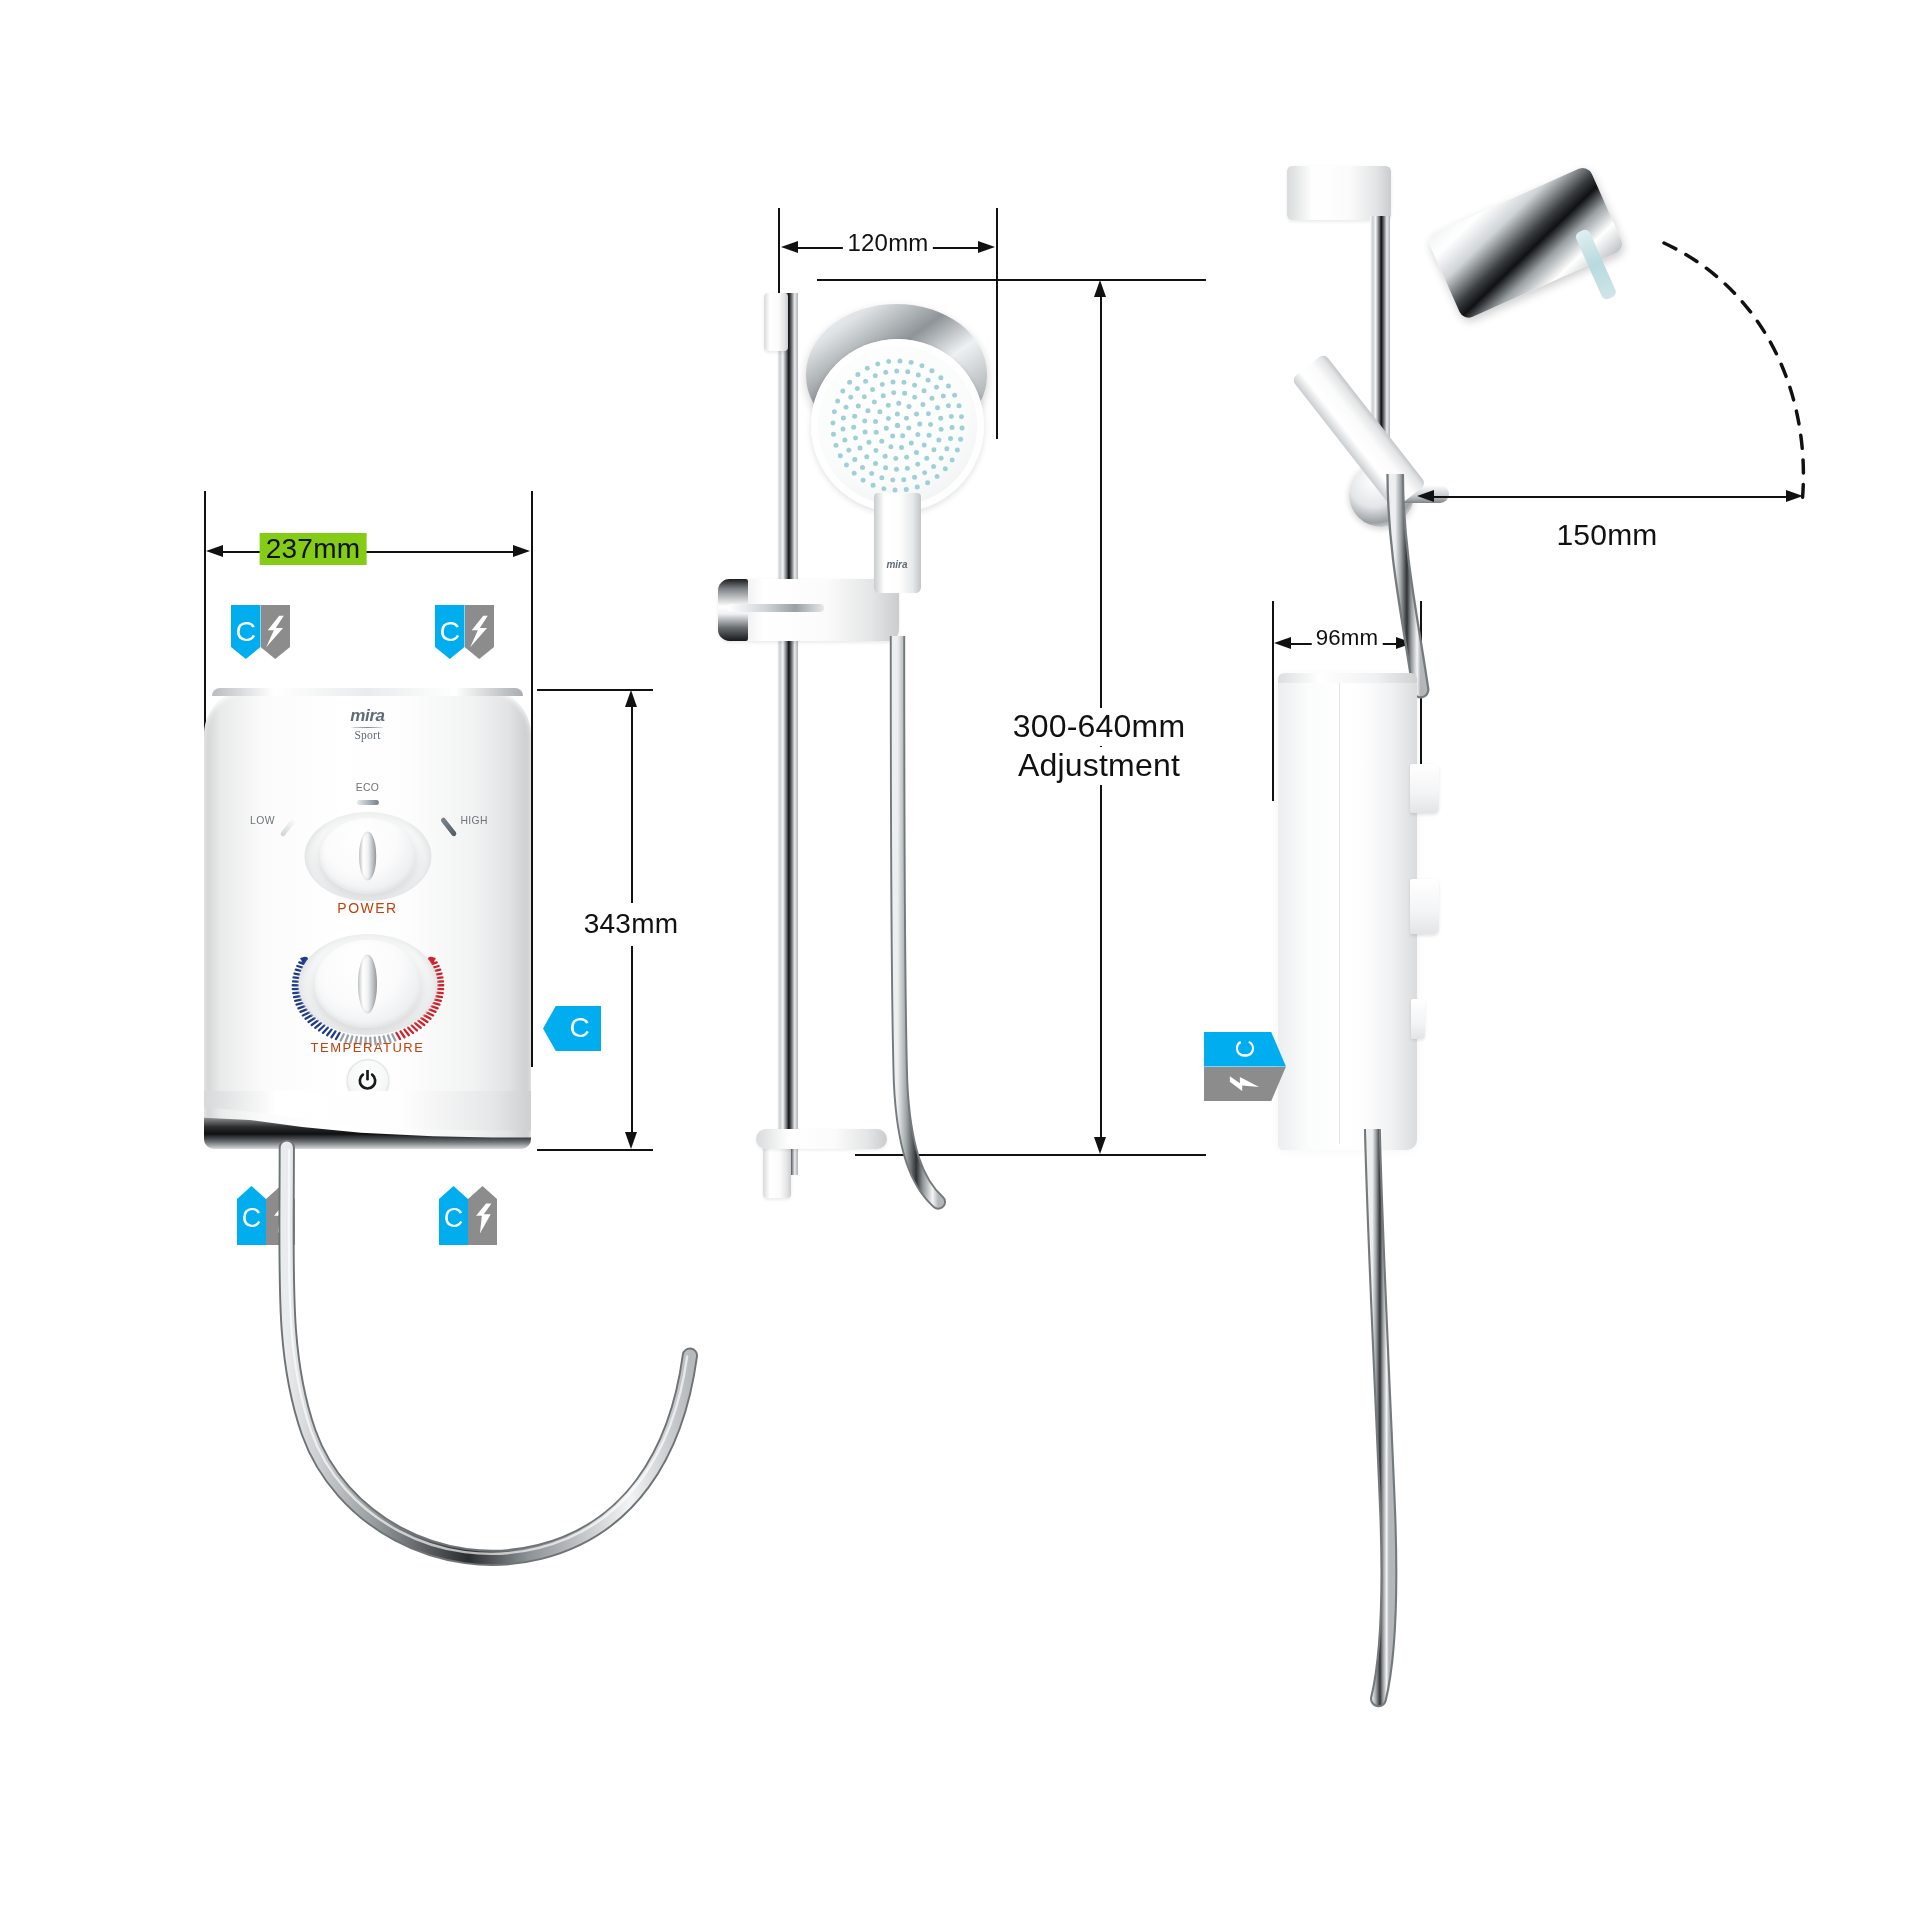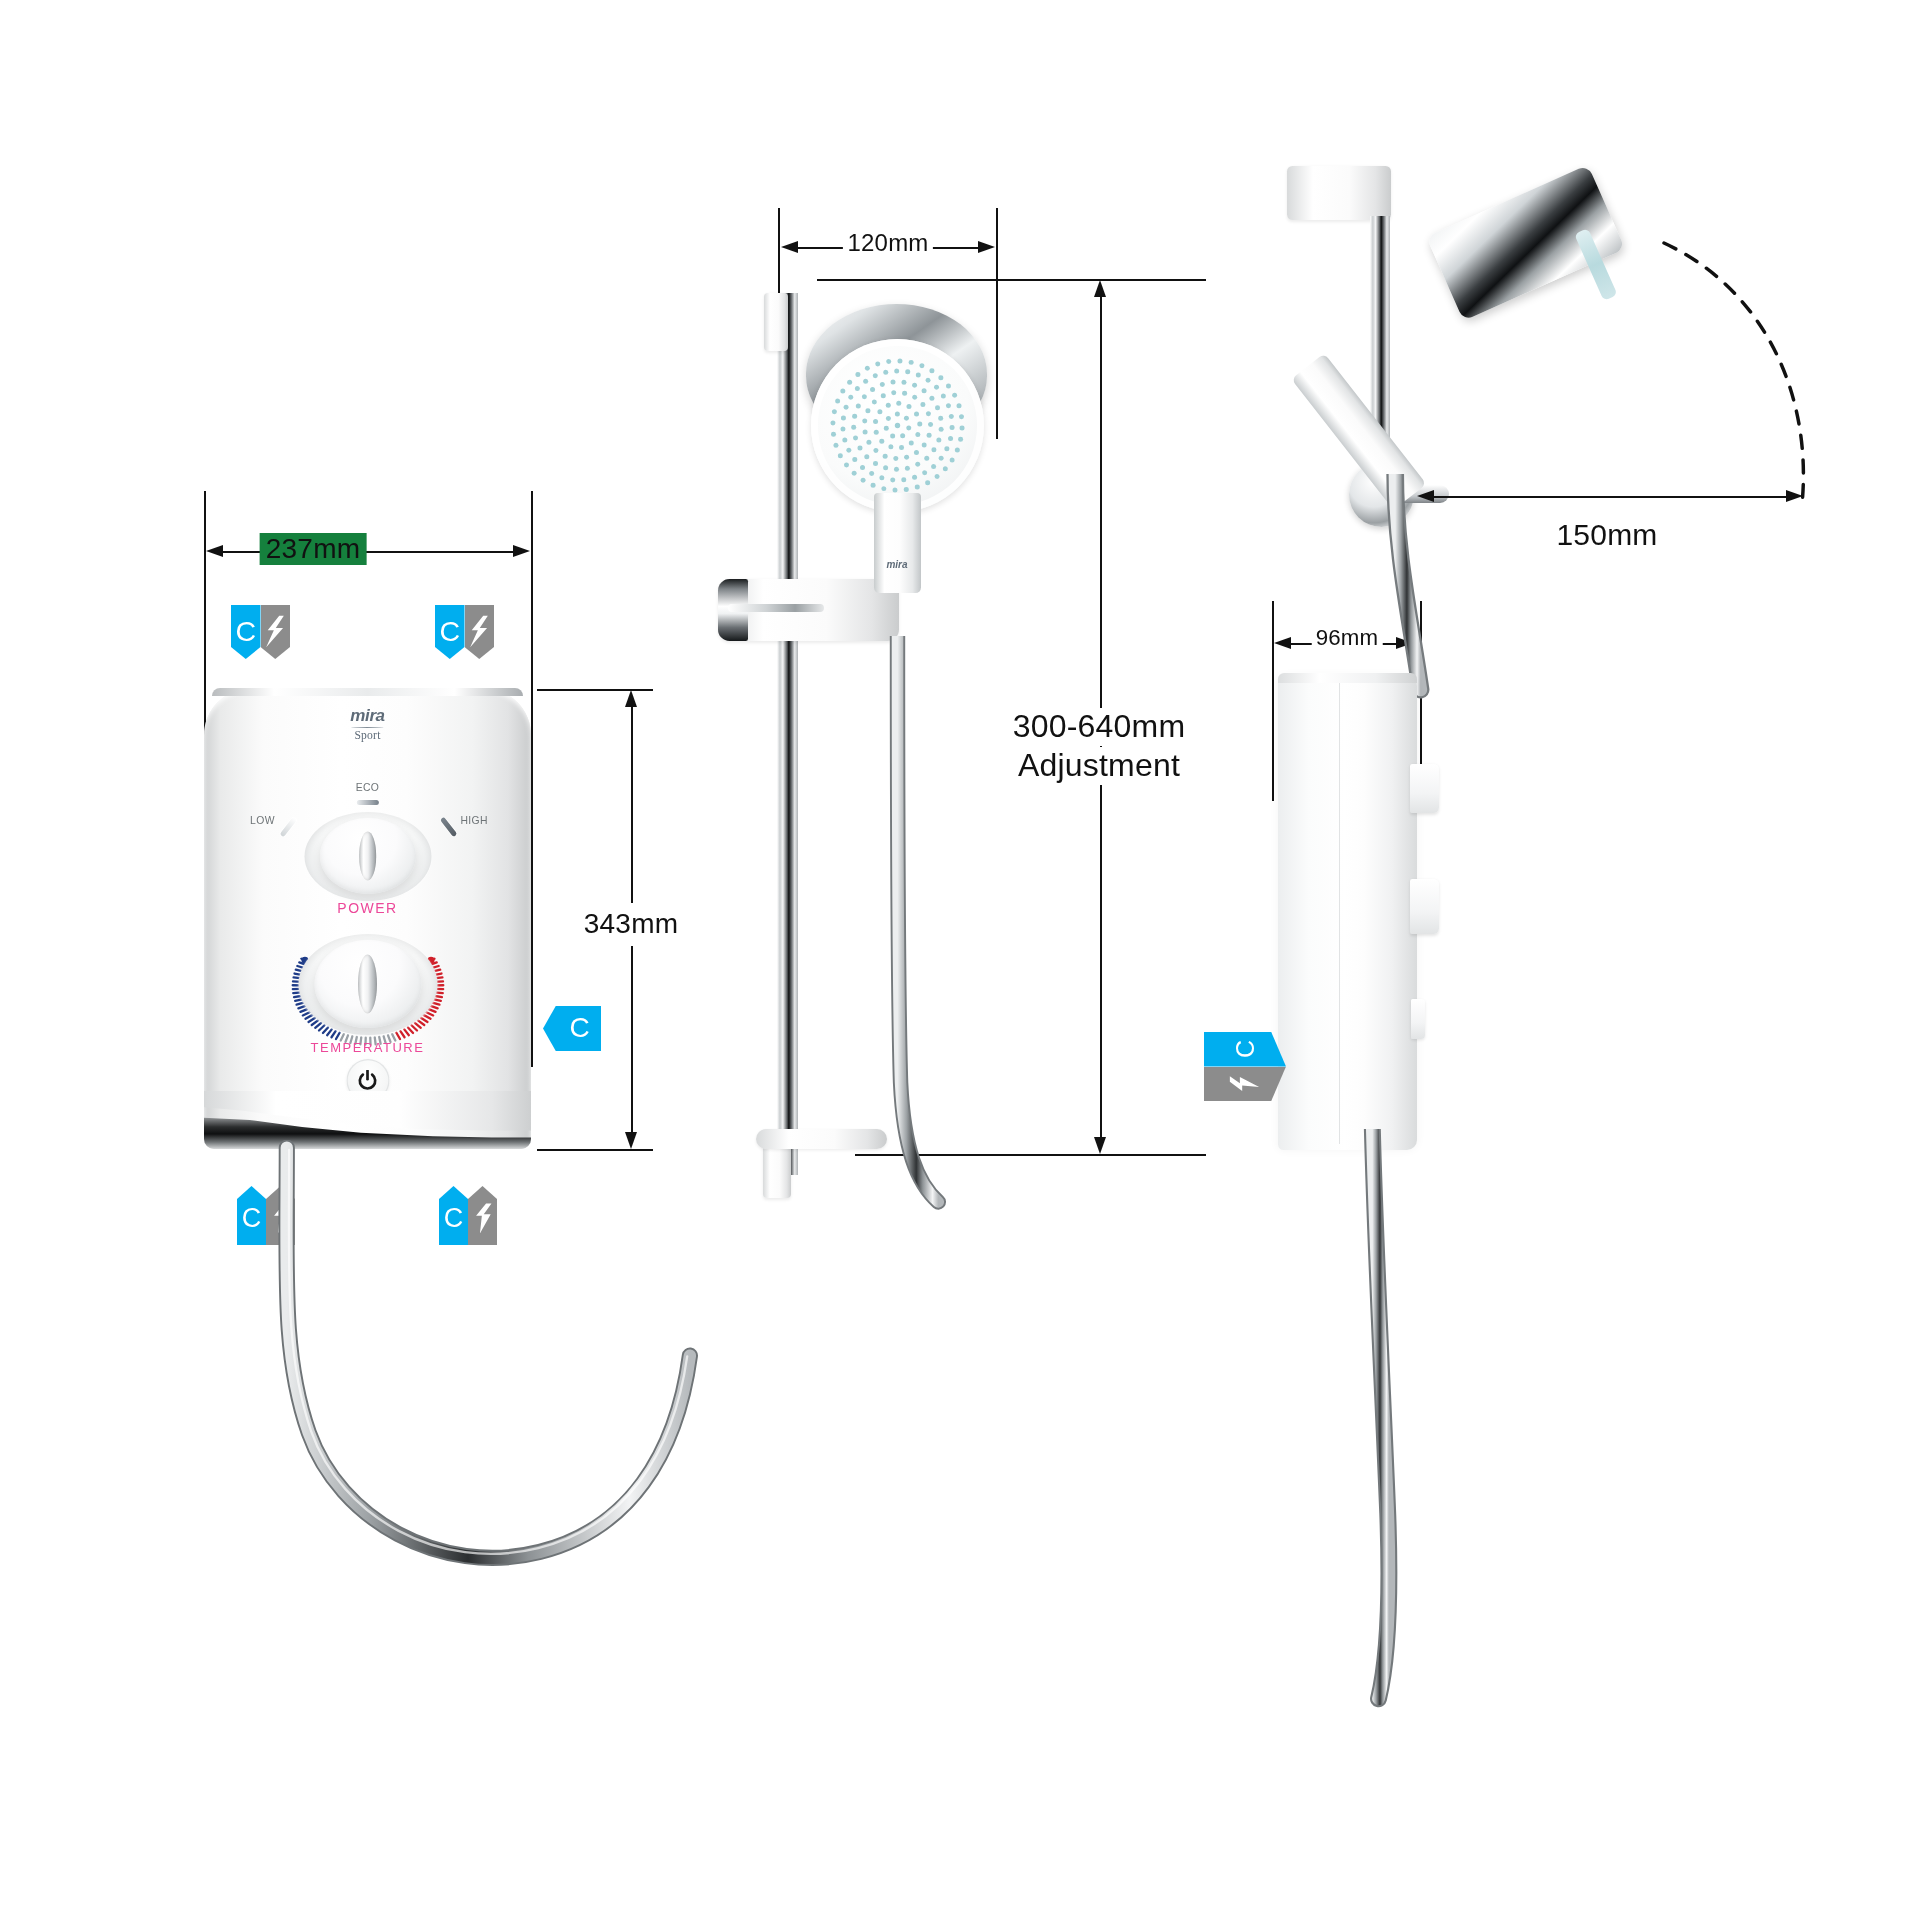--- a/index.html
+++ b/index.html
@@ -78,21 +78,21 @@
     background:radial-gradient(ellipse at 42% 28%,#ffffff 0%,#fbfbfc 46%,#eceeef 74%,#dcdfe1 100%);
     box-shadow:0 3.9px 8.5px rgba(0,0,0,.10), inset 0 -2.3px 5.4px rgba(0,0,0,.05);}
   .knob-grip{position:absolute;left:50%;top:50%;transform:translate(-50%,-50%);
     border-radius:50%/50%;
     background:linear-gradient(90deg,#c9ccce 0%,#ffffff 26%,#f0f1f2 52%,#bfc3c6 78%,#9ea2a5 100%);
     box-shadow:inset 0 0 3.1px rgba(0,0,0,.18);}
 
   .tick-label{position:absolute;color:#6e7477;letter-spacing:0.4px;white-space:nowrap;}
   .tick-mark{position:absolute;background:#8b9196;border-radius:385px;}
   .faint-label{position:absolute;left:50%;transform:translateX(-50%);
-    color:#ec4899;letter-spacing:1.5px;white-space:nowrap;}
+    color:#c2410c;letter-spacing:1.5px;white-space:nowrap;}
 
   .temp-arc{position:absolute;}
 
   .power-btn{position:absolute;border-radius:50%;
     background:radial-gradient(ellipse at 50% 35%,#ffffff,#f6f7f7 60%,#eceeef 100%);
     box-shadow:inset 0 0 0 1.2px #e3e5e6, 0 1.2px 3.1px rgba(0,0,0,.07);
     display:flex;align-items:center;justify-content:center;}
 
   
   .rail{position:absolute;
@@ -134,21 +134,21 @@
 <div class="stage">
 
   <div class="abs" style="left:0;top:0;width:732px;height:1926px;">
 
     <div class="ext-line ext-v" style="left:204px;top:491px;height:576px;"></div>
     <div class="ext-line ext-v" style="left:531px;top:491px;height:576px;"></div>
 
     <div class="dimline" style="left:214px;top:551px;width:308px;"></div>
     <div class="arrow arr-left" style="left:206px;top:545px;"></div>
     <div class="arrow arr-right" style="left:513px;top:545px;"></div>
-    <div class="dimtext" style="left:313px;top:533px;transform:translateX(-50%);background:#15803d;padding:0 6.2px;">237mm</div>
+    <div class="dimtext" style="left:313px;top:533px;transform:translateX(-50%);background:#84cc16;padding:0 6.2px;">237mm</div>
 
     <div class="badge" style="left:231px;top:605px;width:59px;height:54px;">
       <div class="half b-blue pent-down" style="width:50%;height:100%;">
         <div class="b-c" style="font-size:28.5px;">C</div>
       </div>
       <div class="half b-grey pent-down" style="width:50%;height:100%;">
         <div class="b-bolt">
           <svg width="22.3" height="33" viewBox="0 0 58 86">
             <polygon points="40,2 10,40 26,40 6,84 50,34 31,34 52,2" fill="#ffffff"></polygon>
           </svg>

